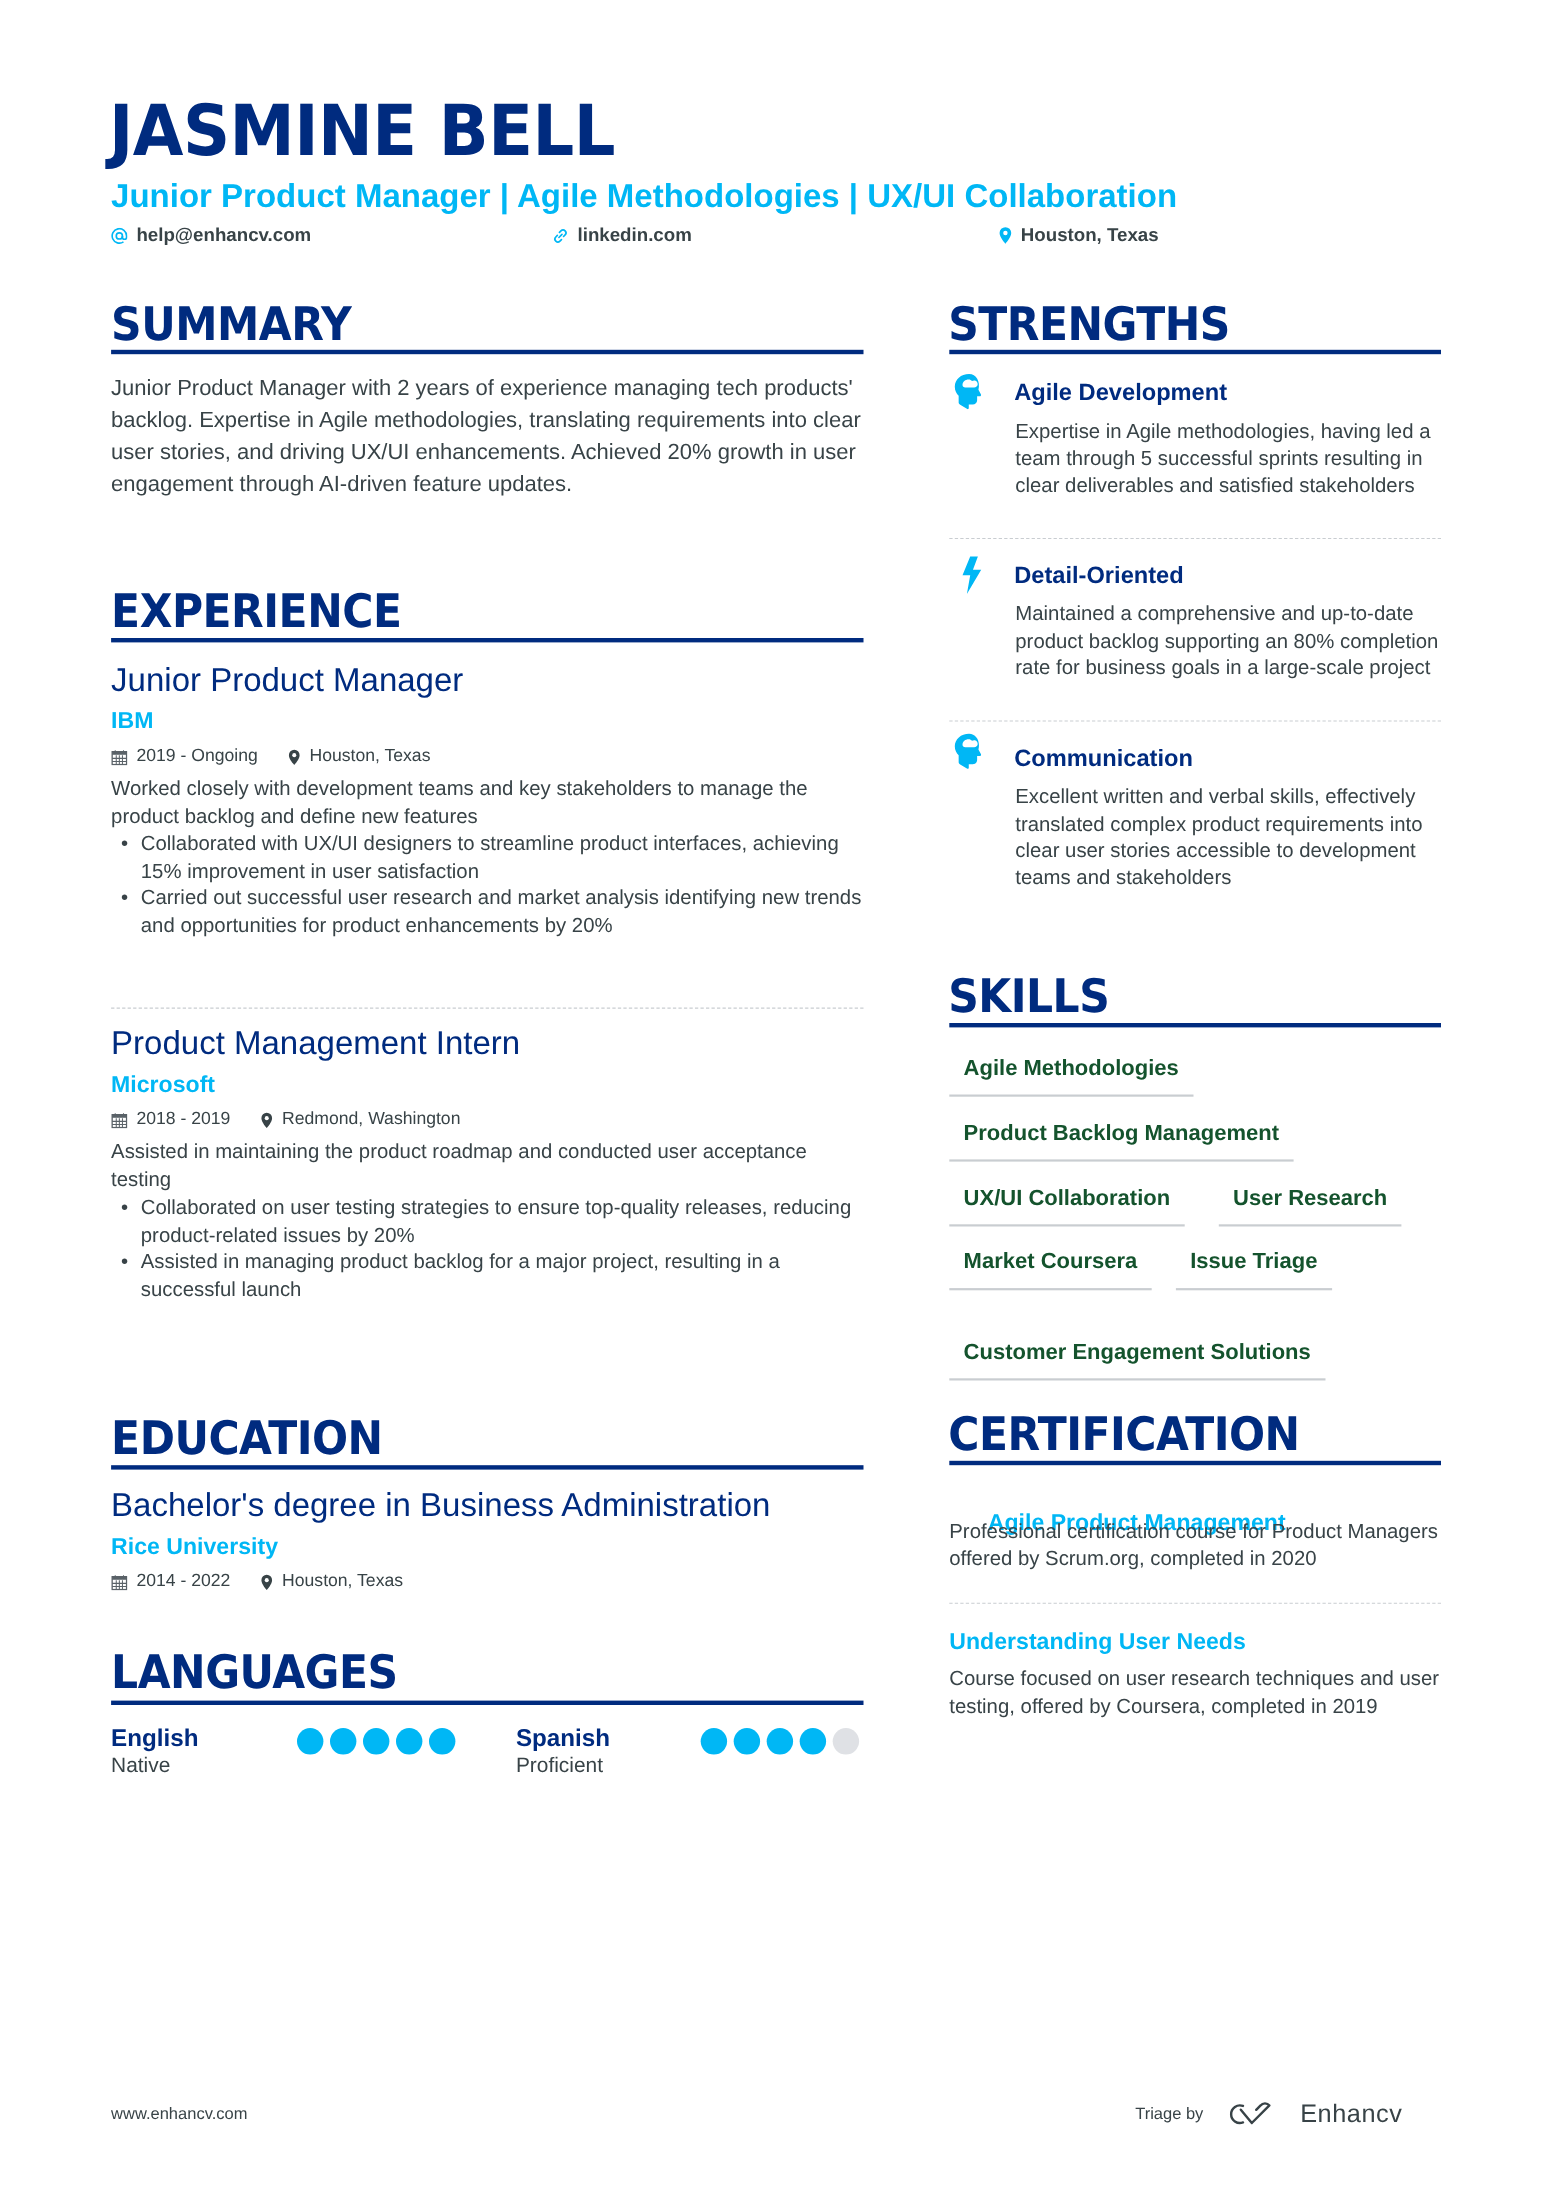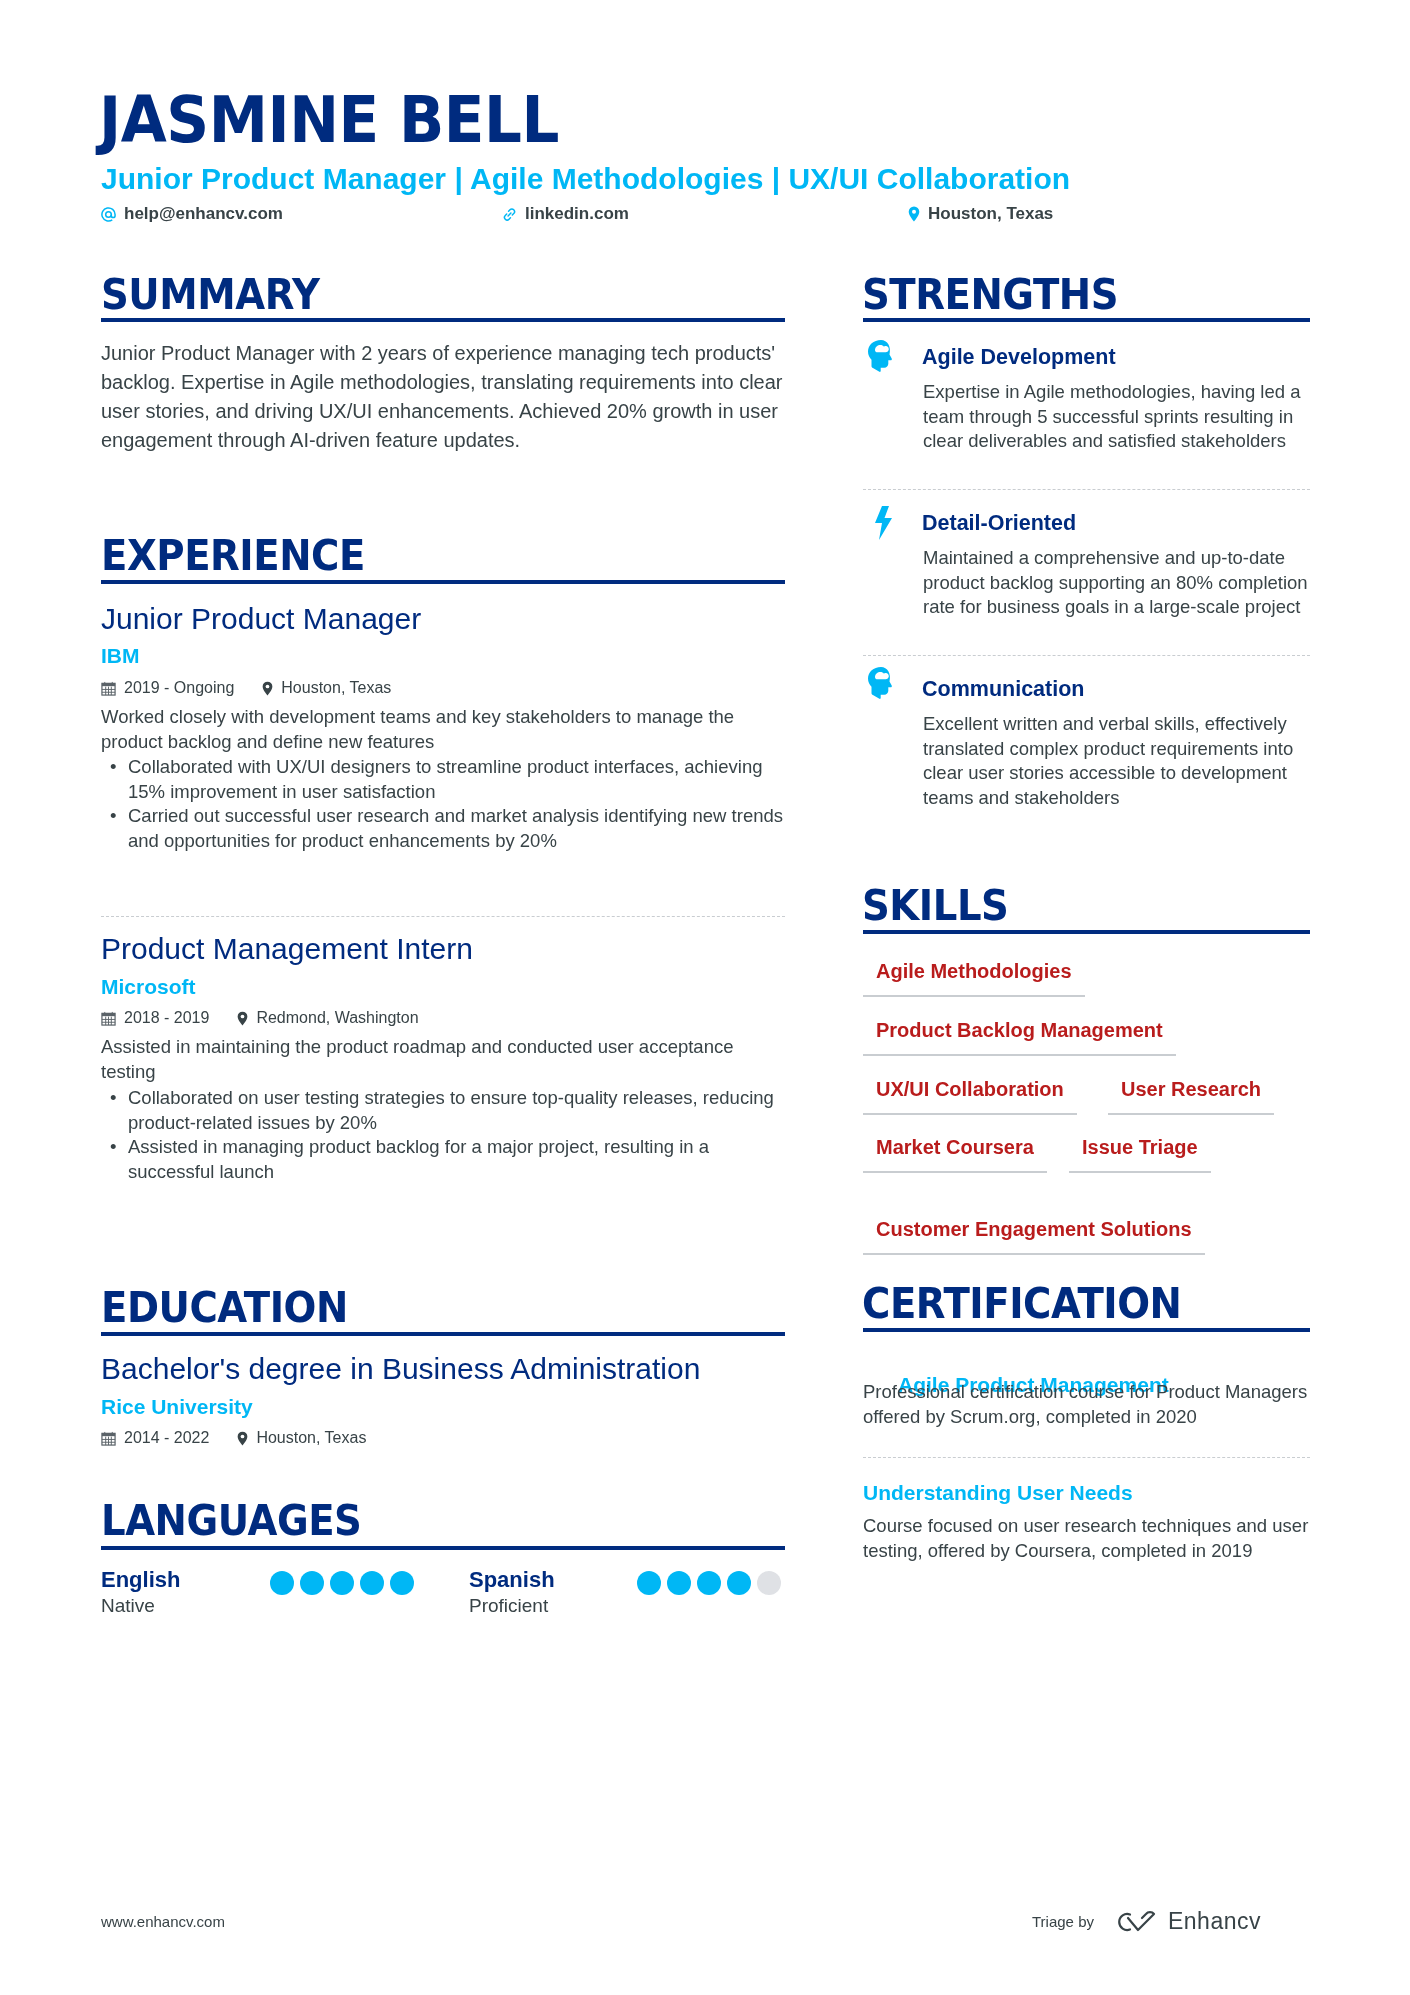--- a/index.html
+++ b/index.html
@@ -23,35 +23,35 @@
   .meta .gap { width:28px; }
   .desc { position:absolute; font-size:18.5px; line-height:24.5px; color:#384347; width:690px; }
   ul.bullets { position:absolute; list-style:none; font-size:18.5px; line-height:24.5px; color:#384347; width:690px; }
   ul.bullets li { position:relative; padding-left:27px; }
   ul.bullets li::before { content:"•"; position:absolute; left:9px; top:0; color:#384347; }
 
   .str-title { position:absolute; font-size:21.5px; font-weight:700; color:#002b7f; line-height:26px; white-space:nowrap; }
   .str-desc { position:absolute; font-size:18.5px; line-height:24.5px; color:#384347; width:400px; }
   .str-icon { position:absolute; width:32px; height:34px; }
 
-  .skill { position:absolute; font-size:20px; font-weight:700; color:#b91c1c; line-height:26px; white-space:nowrap; padding:0 13px 11px 13px; border-bottom:2px solid #c9cdd1; }
+  .skill { position:absolute; font-size:20px; font-weight:700; color:#14532d; line-height:26px; white-space:nowrap; padding:0 13px 11px 13px; border-bottom:2px solid #c9cdd1; }
 
   .cert-title { position:absolute; font-size:21px; font-weight:700; color:#00b7f5; line-height:26px; white-space:nowrap; }
   .cert-desc { position:absolute; font-size:18.5px; line-height:24.5px; color:#384347; width:450px; }
 
   .lang-name { position:absolute; font-size:22px; font-weight:700; color:#002b7f; line-height:26px; }
   .lang-level { position:absolute; font-size:19px; color:#384347; line-height:24px; }
   .dots { position:absolute; display:flex; gap:6px; }
   .dot { width:24px; height:24px; border-radius:50%; background:#00b7f5; }
   .dot.off { background:#dfe1e5; }
 
   #footer-left { position:absolute; left:101px; top:1912px; font-size:15px; color:#384347; line-height:20px; }
   #footer-right { position:absolute; left:1032px; top:1908px; display:flex; align-items:center; gap:22px; }
   #footer-right .pb { font-size:15px; color:#384347; }
-  #footer-right .brand { display:flex; align-items:center; gap:6px; font-size:23px; color:#384347; letter-spacing:0.5px; }
+  #footer-right .brand { display:flex; align-items:center; gap:20px; font-size:23px; color:#384347; letter-spacing:0.5px; }
 </style>
 </head>
 <body>
 
 <div id="name">JASMINE BELL</div>
 <div id="headline">Junior Product Manager | Agile Methodologies | UX/UI Collaboration</div>
 
 <div class="contact" style="left:101px;">
   <span class="ic">
     <svg width="15" height="15" viewBox="0 0 16 16">

